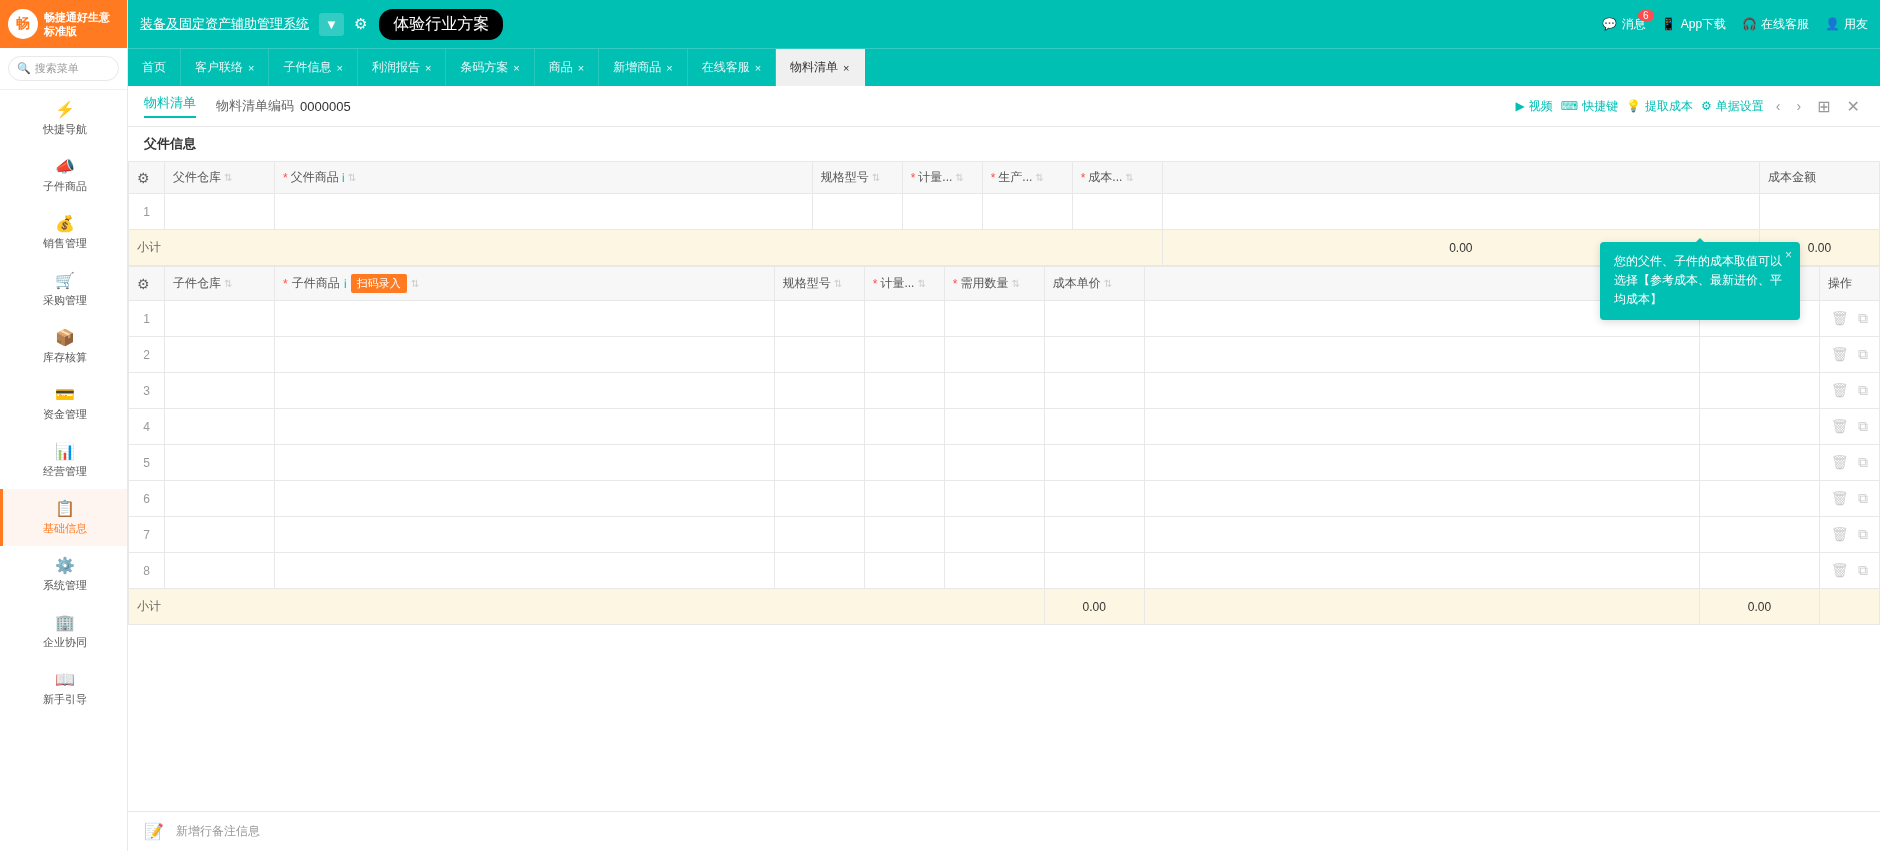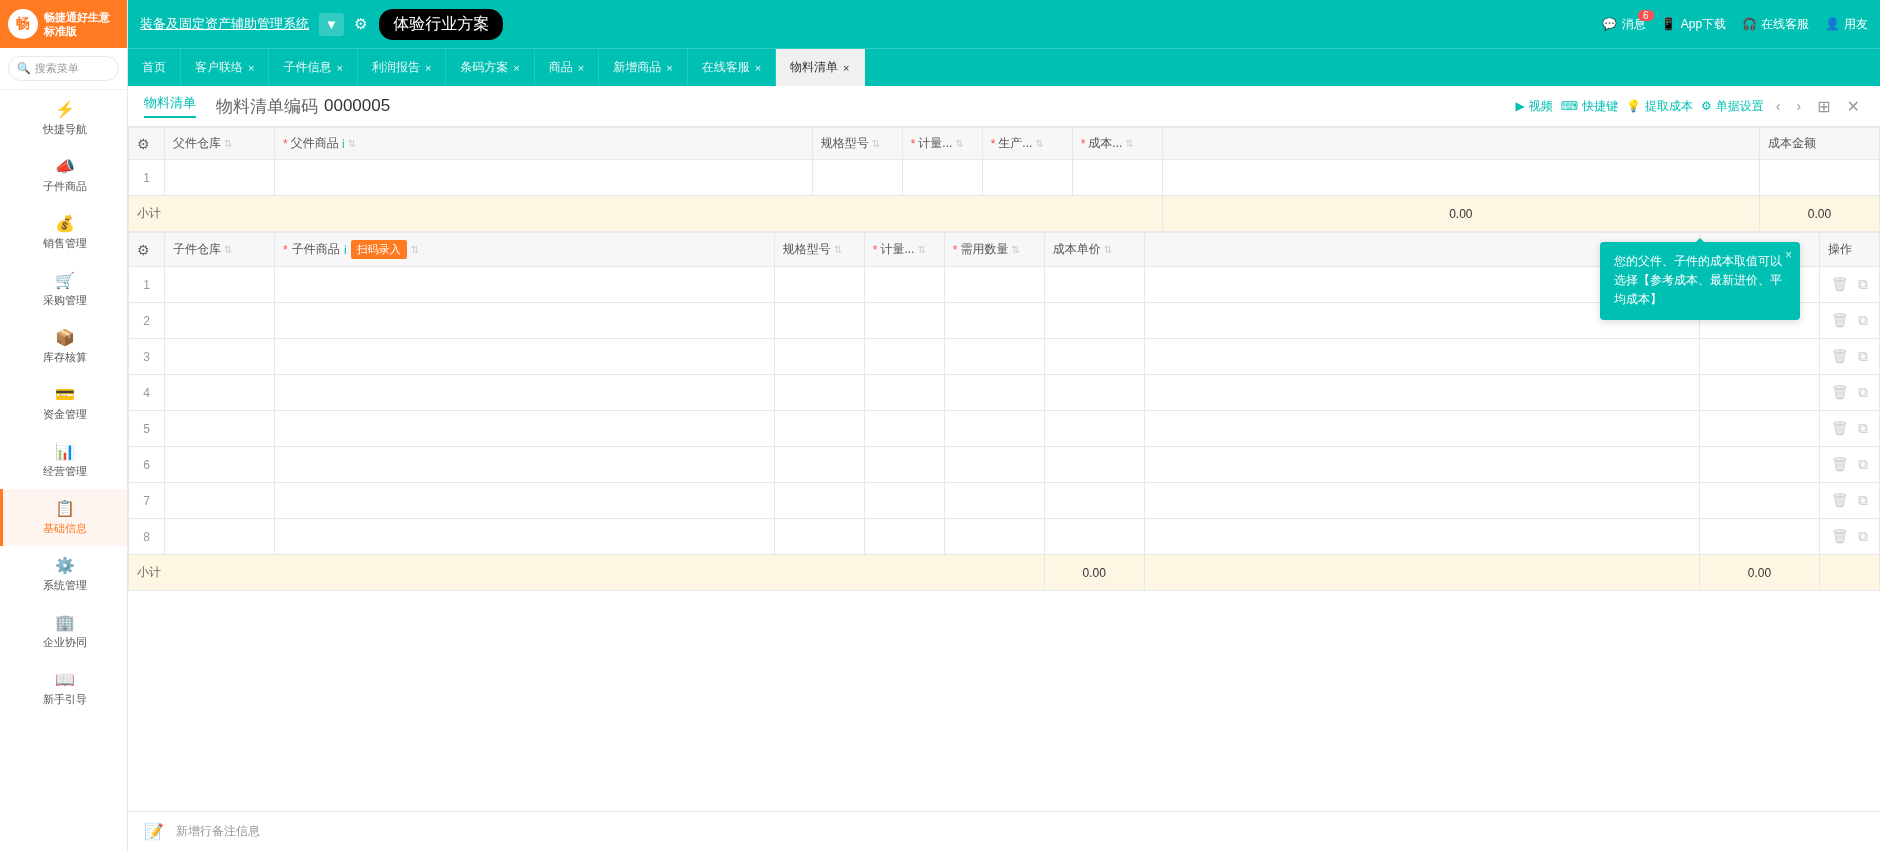--- a/index.html
+++ b/index.html
@@ -208,21 +208,21 @@
       font-size: 13px;
       color: #00bfb3;
       border-bottom: 2px solid #00bfb3;
       padding-bottom: 4px;
       cursor: pointer;
     }
     .page-header-field {
       display: flex;
       align-items: center;
       gap: 6px;
-      font-size: 17px;
+      font-size: 13px;
       text-align: center;
     }
     .page-header-label { color: #666; }
     .page-header-value { color: #333; font-weight: 500; }
     .header-action-btn {
       display: flex;
       align-items: center;
       gap: 4px;
       background: none;
       border: none;
@@ -576,20 +576,21 @@
         </button>
         <button class="header-nav-btn">‹</button>
         <button class="header-nav-btn">›</button>
         <button class="menu-btn">⊞</button>
         <button class="menu-btn">✕</button>
       </div>
     </div>
 
     <div class="page-body">
 
+      <div class="section-title">父件信息</div>
       <div class="table-wrapper">
         <table class="data-table">
           <thead>
             <tr>
               <th class="col-settings">
                 <span class="th-settings-icon">⚙</span>
               </th>
               <th class="col-warehouse">
                 <div class="th-with-sort">
                     <span>父件仓库</span>

